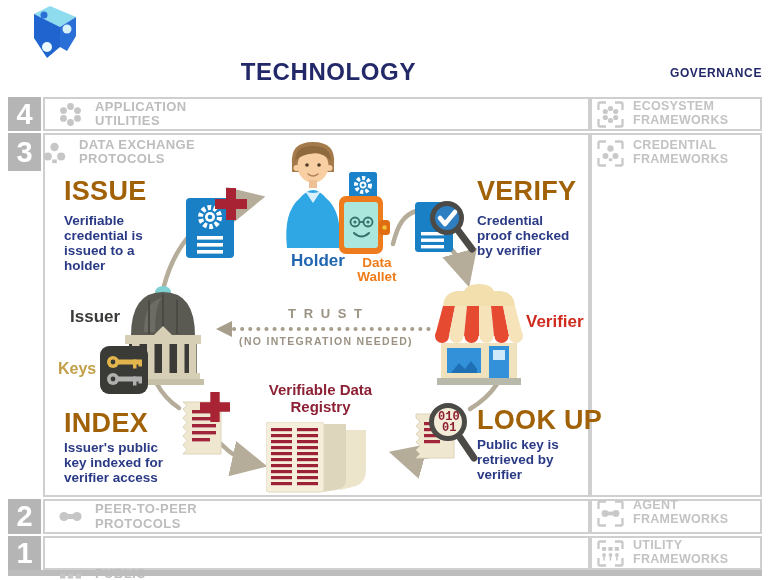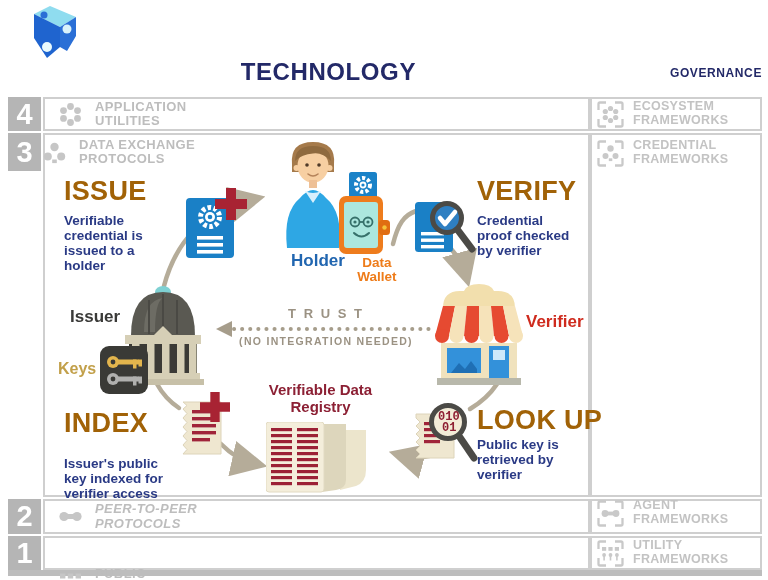--- a/index.html
+++ b/index.html
@@ -76,21 +76,21 @@
     <g fill="#c6c6c6">
         <circle cx="13.5" cy="8" r="4.2"></circle>
         <circle cx="6.8" cy="17.5" r="4"></circle>
         <circle cx="20.2" cy="17.5" r="4"></circle>
         <rect x="11.2" y="20.5" width="4.6" height="3.6"></rect>
       </g>
   </svg>
   <span class="layer-text">DATA EXCHANGE
 PROTOCOLS</span>
 </div>
-<div class="layer-row" style="left:43px;top:499px;width:240px;height:35px;font-style:italic;">
+<div class="layer-row" style="left:43px;top:499px;width:240px;height:35px;">
   <svg width="27" height="27" viewBox="0 0 27 27">
     <g fill="#c6c6c6">
         <circle cx="7" cy="13.5" r="4.6"></circle>
         <circle cx="20" cy="13.5" r="4.6"></circle>
         <rect x="7" y="11" width="13" height="5"></rect>
       </g>
   </svg>
   <span class="layer-text">PEER-TO-PEER
 PROTOCOLS</span>
 </div>
@@ -213,21 +213,21 @@
 <div class="step-title" style="left:64px;top:176px;">ISSUE</div>
 <div class="step-desc" style="left:64px;top:214px;width:125px;">Verifiable
 credential is
 issued to a
 holder</div>
 <div class="step-title" style="left:477px;top:176px;">VERIFY</div>
 <div class="step-desc" style="left:477px;top:214px;width:120px;">Credential
 proof checked
 by verifier</div>
 <div class="step-title" style="left:64px;top:408px;">INDEX</div>
-<div class="step-desc" style="left:64px;top:441px;width:120px;margin-top:16px;">Issuer's public
+<div class="step-desc" style="left:64px;top:441px;width:120px;">Issuer's public
 key indexed for
 verifier access</div>
 <div class="step-title" style="left:477px;top:405px;">LOOK UP</div>
 <div class="step-desc" style="left:477px;top:438px;width:120px;">Public key is
 retrieved by
 verifier</div>
 
 <div class="actor-label" style="left:236px;top:306px;width:180px;text-align:center;font-size:13px;color:#9b9283;letter-spacing:2px;">T R U S T</div>
 <div class="actor-label" style="left:226px;top:335px;width:200px;text-align:center;font-size:10.5px;color:#9b9283;letter-spacing:1.3px;">(NO INTEGRATION NEEDED)</div>
 

